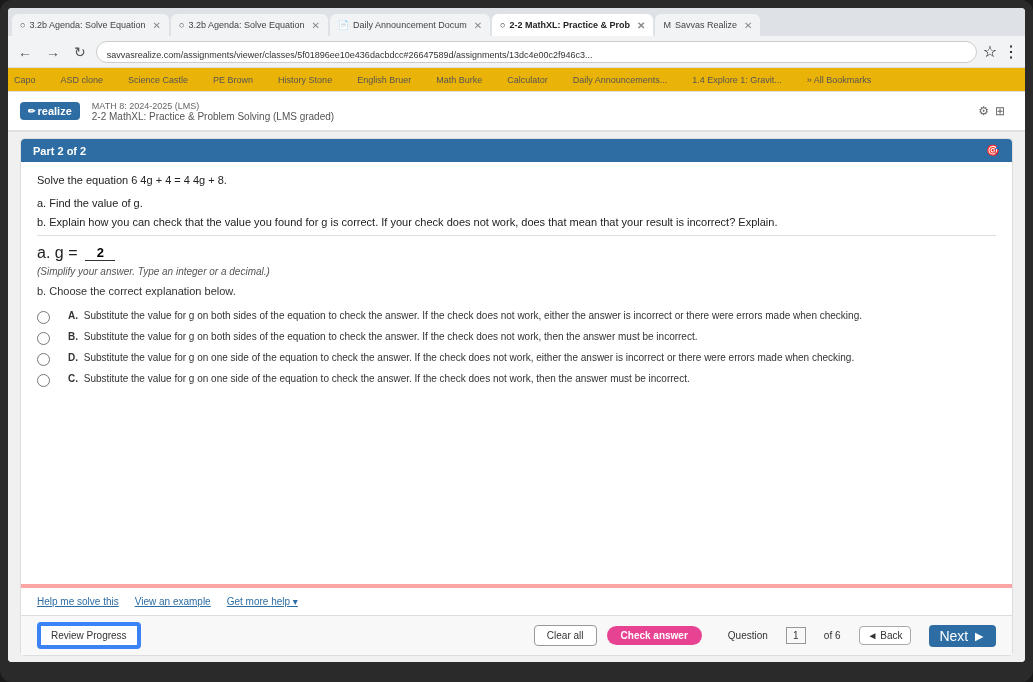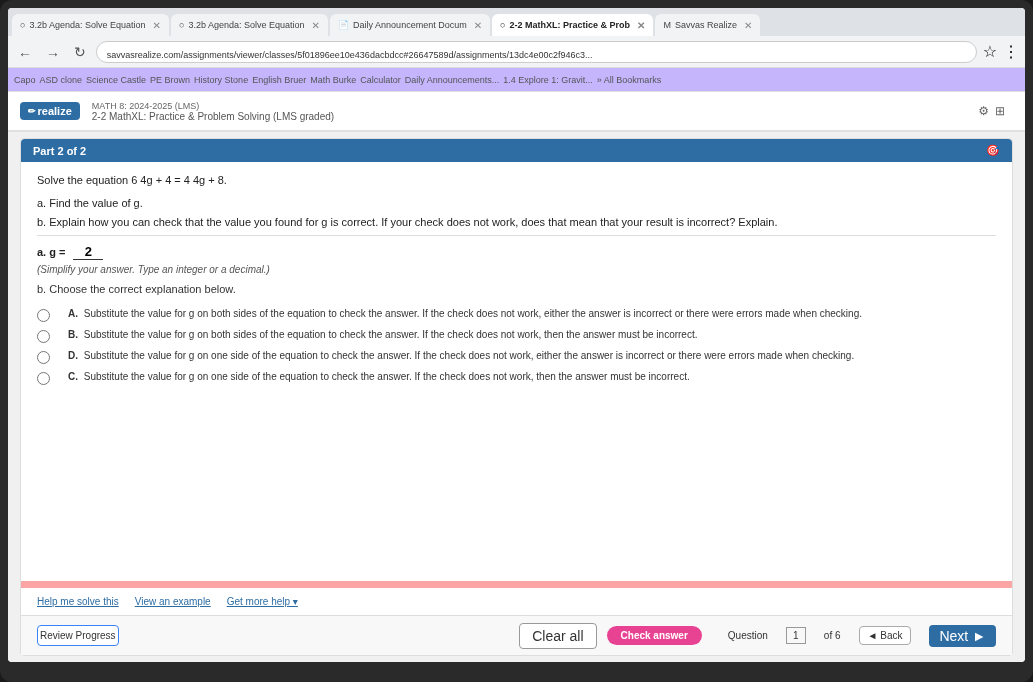--- a/index.html
+++ b/index.html
@@ -99,25 +99,25 @@
       border-radius: 12px;
       padding: 2px 10px;
       font-size: 9px;
       color: #333;
       height: 22px;
       display: flex;
       align-items: flex-end;
     }
 
     .bookmarks-bar {
-      background: #c4b5fd;
+      background: #eab308;
       display: flex;
       align-items: center;
       padding: 2px 6px;
-      gap: 4px;
+      gap: 25px;
       height: 24px;
       border-bottom: 1px solid #e0e0e0;
       font-size: 9px;
     }
 
     .bookmark-item {
       color: #555;
       cursor: pointer;
       white-space: nowrap;
       display: flex;
@@ -209,22 +209,22 @@
 
     .answer-row {
       display: flex;
       align-items: center;
       gap: 8px;
       margin: 8px 0 4px 0;
       font-size: 11px;
     }
 
     .answer-label {
-      font-weight: bold;
-      font-size: 11px;
+      font-weight: normal;
+      font-size: 16px;
     }
 
     .answer-input {
       border: none;
       border-bottom: 1px solid #333;
       outline: none;
       font-size: 13px;
       font-weight: bold;
       width: 30px;
       text-align: center;
@@ -264,21 +264,21 @@
       font-weight: bold;
       margin-right: 3px;
     }
 
     .help-bar {
       display: flex;
       gap: 16px;
       padding: 8px 16px;
       font-size: 10px;
       color: #2e6da4;
-      border-top: 7px solid #fca5a5;
+      border-top: 4px solid #fca5a5;
       margin-top: auto;
     }
 
     .help-link {
       cursor: pointer;
       text-decoration: underline;
       color: #2e6da4;
     }
 
     .footer-bar {
@@ -286,40 +286,40 @@
       display: flex;
       align-items: center;
       justify-content: space-between;
       padding: 6px 16px;
       border-top: 1px solid #ddd;
       height: 40px;
     }
 
     .review-btn {
       background: #fff;
-      border: 1px solid #3b82f6;
-      border-radius: 4px;
-      padding: 4px 2px;
+      border: 4px solid #3b82f6;
+      border-radius: 4px;
+      padding: 4px 10px;
       font-size: 10px;
       cursor: pointer;
       color: #333;
     }
 
     .footer-right {
       display: flex;
       align-items: center;
       gap: 10px;
     }
 
     .clear-btn {
       background: #fff;
       border: 1px solid #999;
       border-radius: 4px;
       padding: 4px 12px;
-      font-size: 14px;
+      font-size: 10px;
       cursor: pointer;
       color: #333;
     }
 
     .check-btn {
       background: #e84393;
       border: none;
       border-radius: 16px;
       padding: 4px 14px;
       font-size: 10px;

